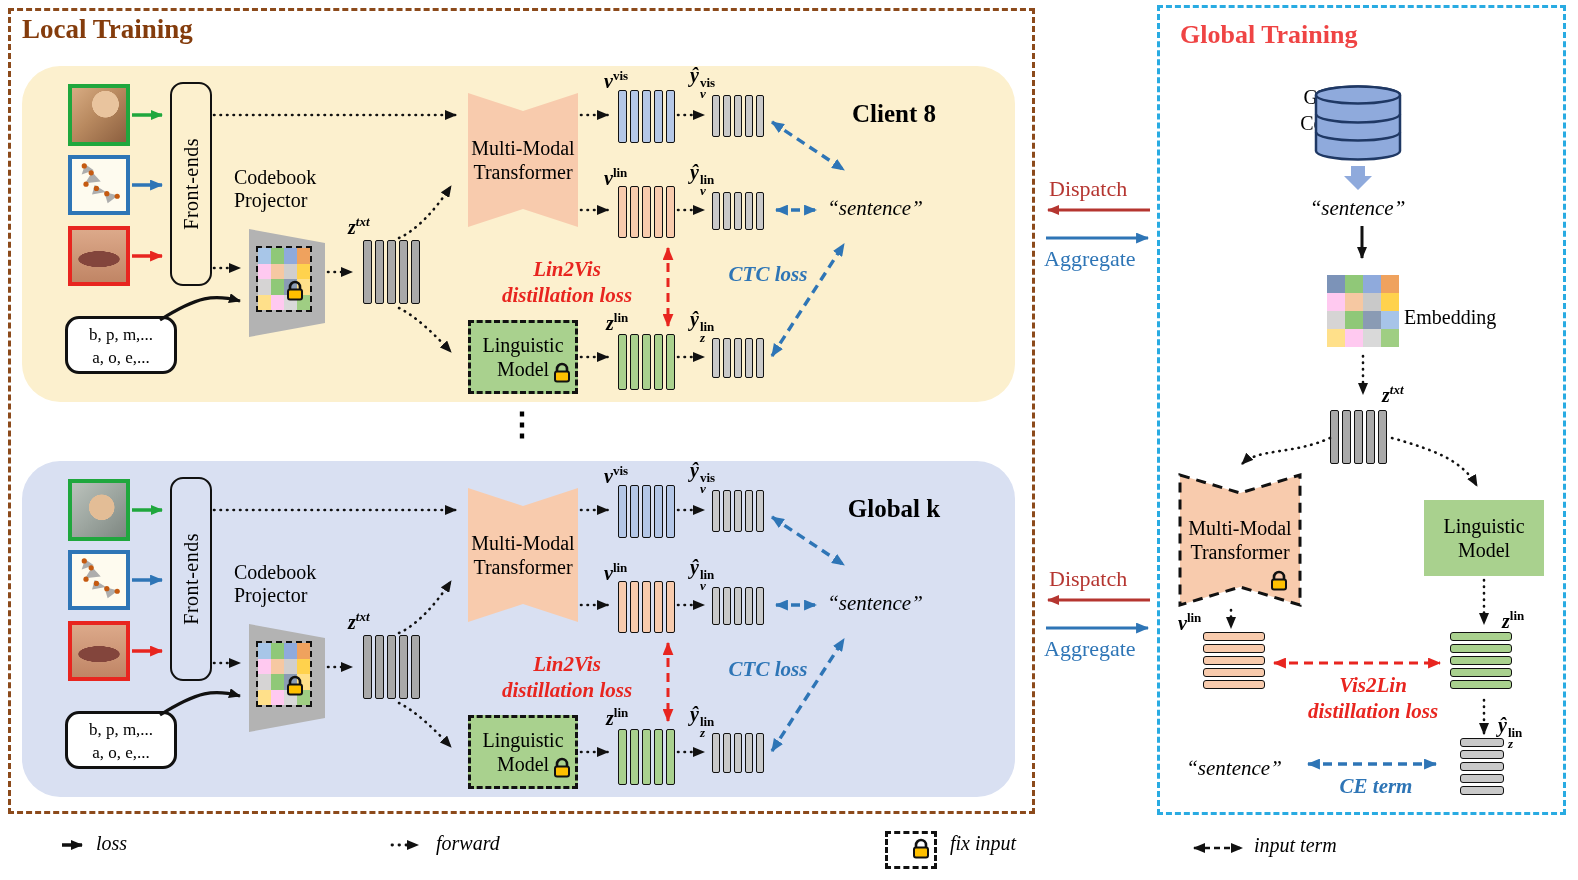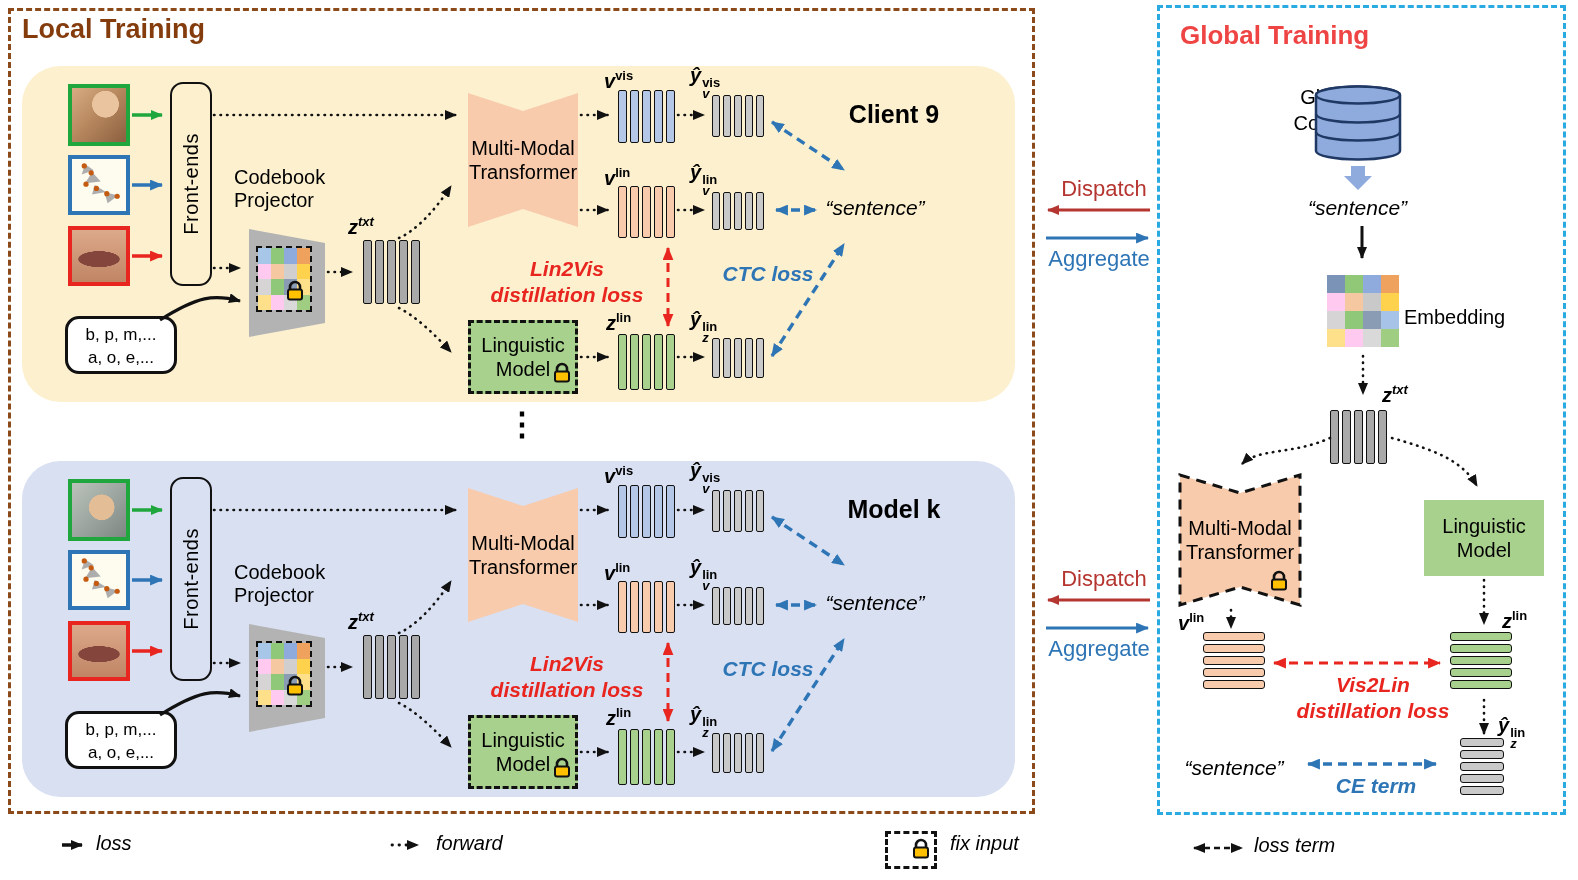--- a/index.html
+++ b/index.html
@@ -1,17 +1,17 @@
 <!DOCTYPE html>
 <html><head>
 <meta charset="utf-8">
 <style>
   html,body{margin:0;padding:0;background:#fff}
   .canvas{position:relative;width:1578px;height:880px;background:#fff;
-    font-family:Liberation Sans, sans-serif;overflow:hidden}
+    font-family:Liberation Serif, serif;overflow:hidden}
   .abs{position:absolute}
   
   .local-border{left:8px;top:8px;width:1027px;height:806px;border:3.5px dashed #8C4A1B;box-sizing:border-box}
   .global-border{left:1157px;top:5px;width:409px;height:810px;border:3.5px dashed #29ABE2;box-sizing:border-box}
   .local-title{left:22px;top:14px;font-size:27px;font-weight:bold;color:#843C0C}
   .global-title{left:1180px;top:20px;font-size:26px;font-weight:bold;color:#ef4444}
   
   .client{left:22px;width:993px;height:336px;border-radius:38px;position:absolute}
   .client.c1{top:66px;background:#FCF0CE}
   .client.ck{top:461px;background:#D9E0F2}
@@ -81,21 +81,21 @@
   .lmbox{left:446px;top:254px;width:110px;height:74px;background:#A9D18E;border:3px dashed #111;
      box-sizing:border-box;display:flex;flex-direction:column;justify-content:center;align-items:center;
      font-size:20px;line-height:24px}
   .lock-lm{left:529px;top:296px}
   .lin2vis{left:436px;top:190px;width:218px;text-align:center;color:#E8251F;
      font-size:21px;font-weight:bold;font-style:italic;line-height:26px}
   .ctc{left:690px;top:196px;width:112px;text-align:center;color:#2E75B6;font-size:21px;font-weight:bold;font-style:italic}
   .sent{left:792px;top:130px;width:122px;text-align:center;font-size:21px;font-style:italic}
   .cname{left:812px;top:34px;width:120px;text-align:center;font-size:25px;font-weight:bold}
   
-  .mid-label{width:110px;text-align:center;font-size:22px}
+  .mid-label{width:110px;text-align:left;font-size:22px}
   .dis{color:#B53530}.agg{color:#2E75B6}
   
   .g-corpus{left:1276px;top:84px;width:82px;text-align:right;font-size:20px;line-height:26px}
   .g-db{left:1312px;top:84px;width:92px;height:78px}
   .g-sent1{left:1300px;top:196px;width:115px;text-align:center;font-size:21px;font-style:italic}
   .g-emb{left:1327px;top:275px;width:72px;height:72px}
   .g-emb-label{left:1404px;top:306px;font-size:20px}
   .g-ztxt-label{left:1382px;top:382px}
   .g-ztxt-label sup{font-style:italic}
   .b-gztxt{left:1330px;top:410px;height:54px;position:absolute}
@@ -282,21 +282,21 @@
     <div class="vbars thin c-gray b-yzlin">
         <span></span>
         <span></span>
         <span></span>
         <span></span>
         <span></span>
       </div>
 
     <div class="ctc">CTC loss</div>
     <div class="sent">“sentence”</div>
-    <div class="cname">Client 9</div>
+    <div class="cname">Client 8</div>
   </div>
 
   <div class="abs ellipsis">⋮</div>
 
   <div class="client ck">
     <div class="thumb th1">
         <div class="hand"></div>
       </div>
     <div class="thumb th2">
       <svg class="skel" viewBox="0 0 60 60">
@@ -442,21 +442,21 @@
     <div class="vbars thin c-gray b-yzlin">
         <span></span>
         <span></span>
         <span></span>
         <span></span>
         <span></span>
       </div>
 
     <div class="ctc">CTC loss</div>
     <div class="sent">“sentence”</div>
-    <div class="cname">Model k</div>
+    <div class="cname">Global k</div>
   </div>
 
   <div class="abs mid-label dis" style="left:1049px;top:176px">Dispatch</div>
   <div class="abs mid-label agg" style="left:1044px;top:246px">Aggregate</div>
   <div class="abs mid-label dis" style="left:1049px;top:566px">Dispatch</div>
   <div class="abs mid-label agg" style="left:1044px;top:636px">Aggregate</div>
 
   <div class="abs g-corpus">
     <div>Global</div>
     <div>Corpus</div>
@@ -551,21 +551,21 @@
   <div class="abs ce">CE term</div>
 
   <div class="abs lg-text lg-input">loss</div>
   <div class="abs lg-text lg-forward">forward</div>
   <div class="abs lg-fixbox"></div>
   <svg class="lock abs lock-lg" viewBox="0 0 22 22">
     <path d="M6 10 V7 a5 5 0 0 1 10 0 V10" fill="none" stroke="#111" stroke-width="2.6"></path>
     <rect x="4" y="9.5" width="14" height="10" rx="2" fill="#FFC000" stroke="#111" stroke-width="2"></rect>
   </svg>
   <div class="abs lg-text lg-fix">fix input</div>
-  <div class="abs lg-text lg-loss">loss term</div>
+  <div class="abs lg-text lg-loss">input term</div>
 
   <svg class="overlay" width="1578" height="880">
     <defs>
       <marker id="mK" viewBox="0 0 12 10" markerWidth="12" markerHeight="10" refX="11" refY="5" orient="auto-start-reverse" markerUnits="userSpaceOnUse">
           <path d="M0,0L12,5L0,10z" fill="#111"></path>
         </marker>
       <marker id="mG" viewBox="0 0 12 10" markerWidth="12" markerHeight="10" refX="11" refY="5" orient="auto-start-reverse" markerUnits="userSpaceOnUse">
           <path d="M0,0L12,5L0,10z" fill="#1FA73D"></path>
         </marker>
       <marker id="mB" viewBox="0 0 12 10" markerWidth="13" markerHeight="11" refX="11" refY="5" orient="auto-start-reverse" markerUnits="userSpaceOnUse">

